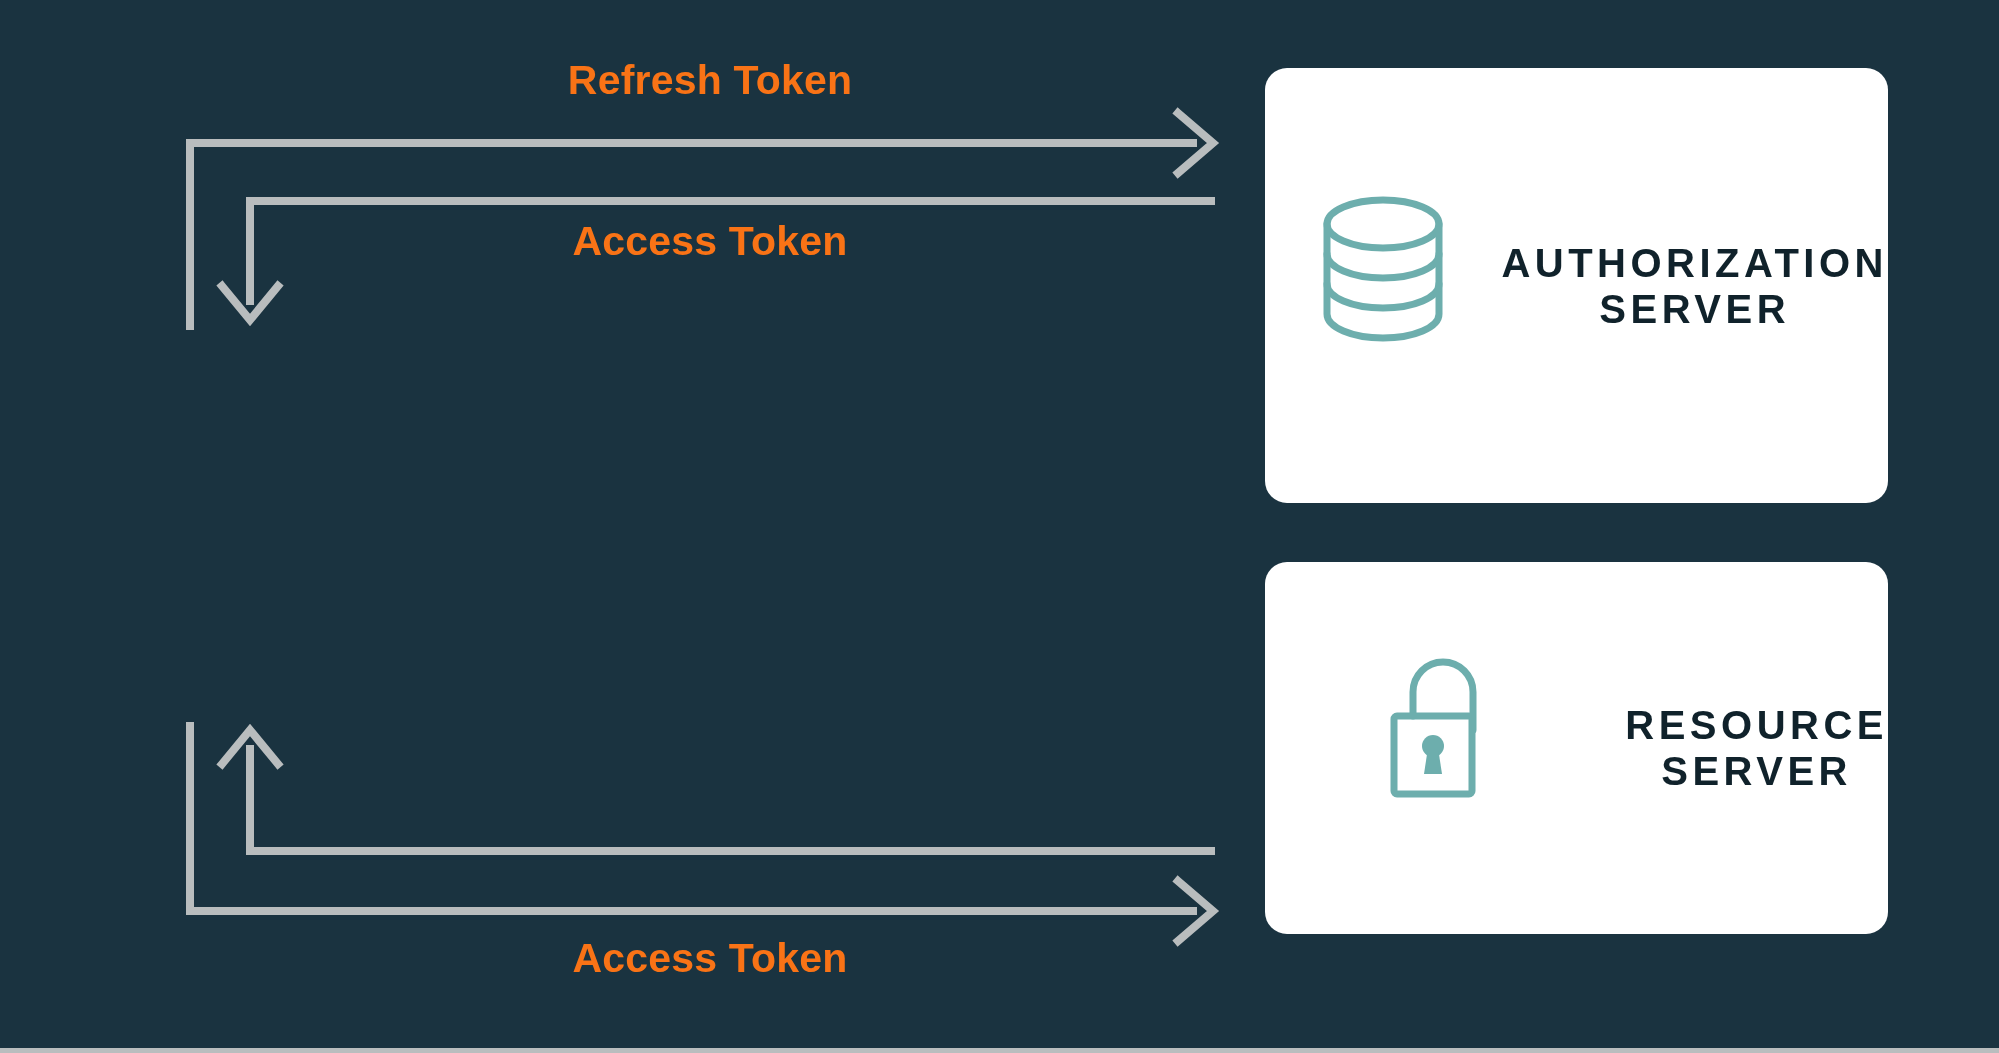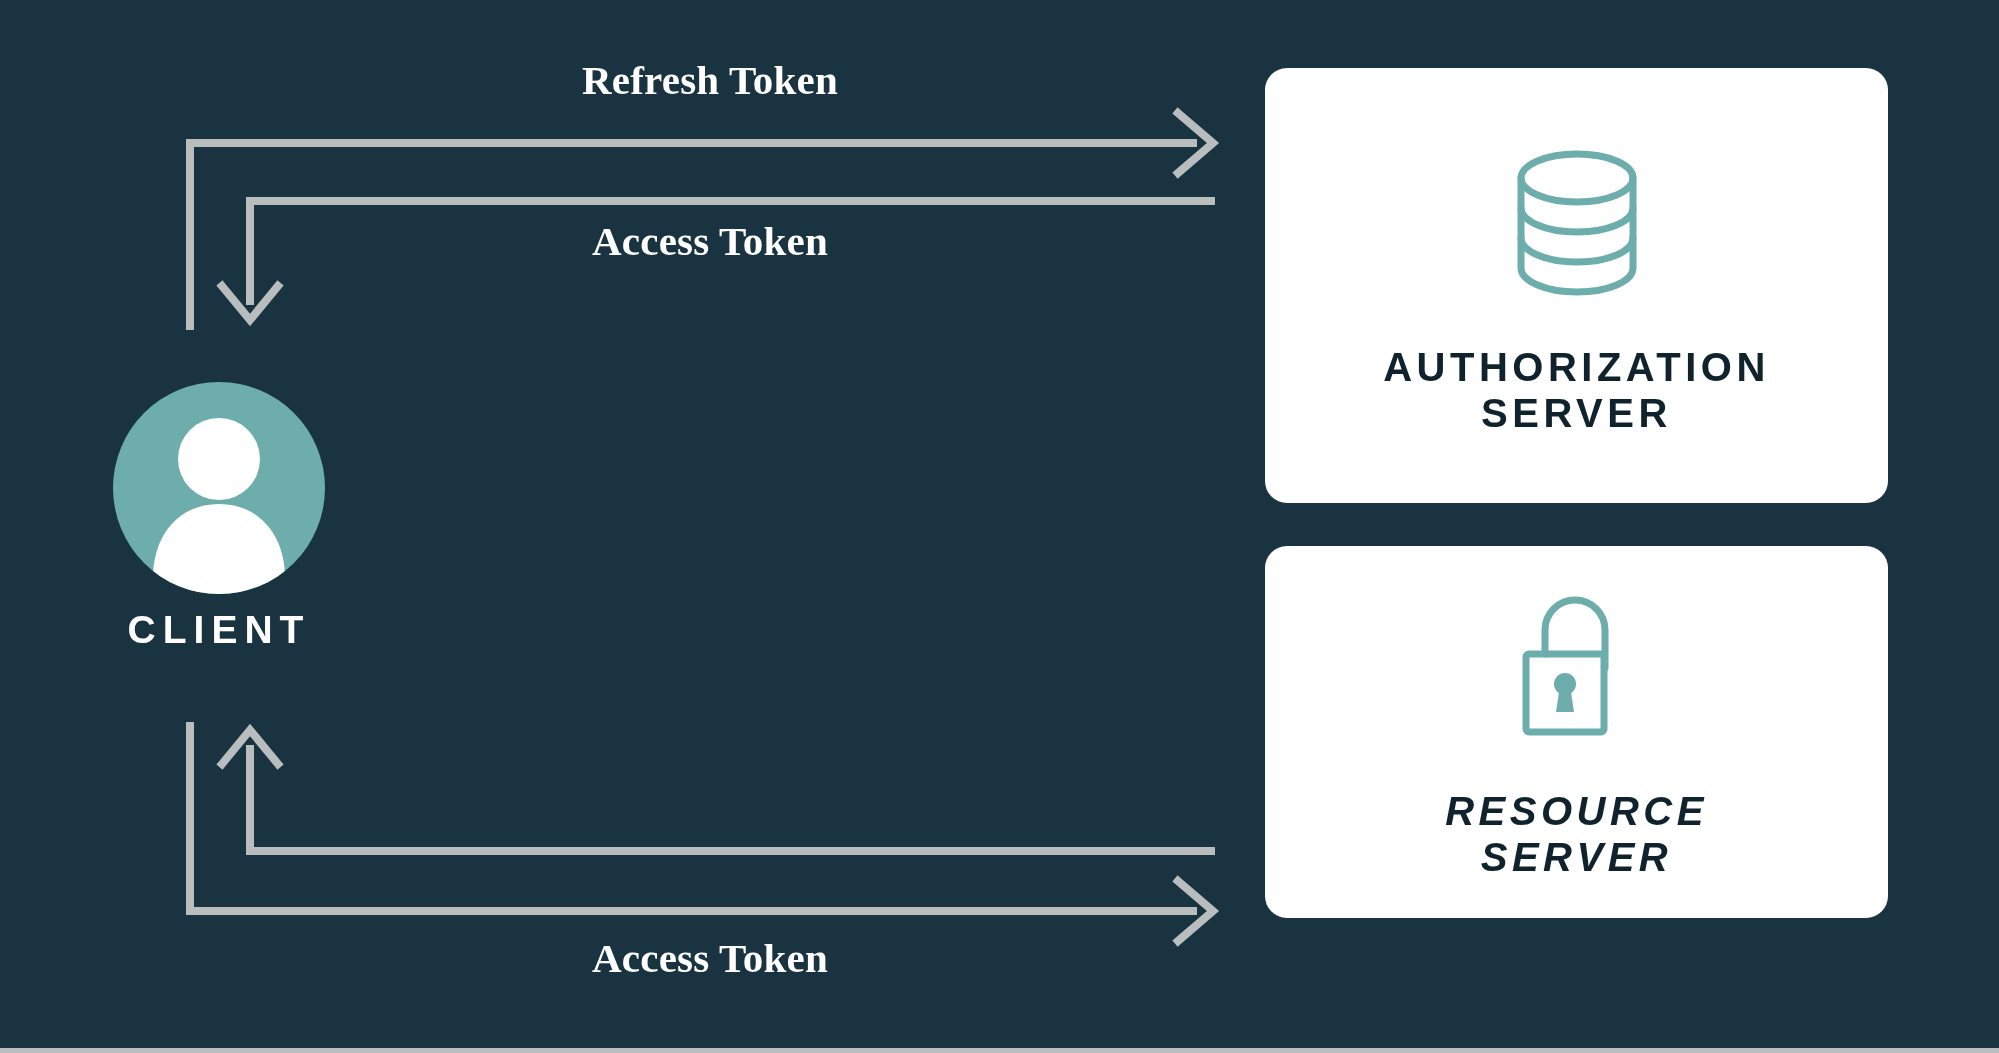--- a/index.html
+++ b/index.html
@@ -32,22 +32,22 @@
     position: absolute;
     left: 0;
     top: 0;
     width: 1999px;
     height: 1053px;
   }
 
   
   .edge-label {
     position: absolute;
-    color: #ffffff;
-    font-family: Liberation Serif, serif;
+    color: #f97316;
+    font-family: Liberation Sans, sans-serif;
     font-weight: bold;
     font-size: 41px;
     letter-spacing: 0.2px;
     white-space: nowrap;
     text-align: center;
     transform: translateX(-50%);
     line-height: 1;
   }
   #label-refresh-token { left: 710px; top: 60px; }
   #label-access-token-top { left: 710px; top: 221px; }
@@ -83,27 +83,26 @@
     line-height: 1;
   }
 
   
   .server-card {
     position: absolute;
     background: #FFFFFF;
     border-radius: 22px;
     width: 623px;
     display: flex;
-    flex-direction: column;
     align-items: center;
     justify-content: center;
     box-sizing: border-box;
   }
   #card-authorization-server { left: 1265px; top: 68px; height: 435px; }
-  #card-resource-server      { left: 1265px; top: 546px; height: 372px; font-style: italic; }
+  #card-resource-server      { left: 1265px; top: 562px; height: 372px; }
 
   .server-icon {
     display: block;
     margin: 0 auto;
   }
   #authorization-server-icon { margin-top: 14px; margin-bottom: 48px; }
   #resource-server-icon      { margin-top: 8px;  margin-bottom: 46px; }
 
   .server-title {
     color: #10222B;
@@ -148,35 +147,20 @@
     </g>
   </svg>
 
   <div class="edge-label" id="label-refresh-token">Refresh Token</div>
 
   <div class="edge-label" id="label-access-token-top">Access Token</div>
 
 
   <div class="edge-label" id="label-access-token-bottom">Access Token</div>
 
-  <div id="client-node">
-    <svg id="client-avatar" viewBox="0 0 212 212">
-      <defs>
-        <clipPath id="avatar-clip">
-          <circle cx="106" cy="106" r="106"></circle>
-        </clipPath>
-      </defs>
-      <circle cx="106" cy="106" r="106" fill="#6DAEAD"></circle>
-      <g clip-path="url(#avatar-clip)" fill="#FFFFFF">
-        <circle cx="106" cy="77" r="41"></circle>
-        <path d="M 106 122 C 147 122 172 154 172 196 L 172 224 L 40 224 L 40 196 C 40 154 65 122 106 122 Z"></path>
-      </g>
-    </svg>
-    <div id="client-label">CLIENT</div>
-  </div>
 
   <div class="server-card" id="card-authorization-server">
 
     <svg class="server-icon" id="authorization-server-icon" width="128" height="146" viewBox="0 0 128 146">
       <g fill="none" stroke="#6DAEAD" stroke-width="7" stroke-linecap="round" stroke-linejoin="round">
         <ellipse cx="64" cy="28" rx="56" ry="24"></ellipse>
         <path d="M 8 28 L 8 118 C 8 131.3 33.1 142 64 142 C 94.9 142 120 131.3 120 118 L 120 28"></path>
         <path d="M 8 58 C 8 71.3 33.1 82 64 82 C 94.9 82 120 71.3 120 58"></path>
         <path d="M 8 88 C 8 101.3 33.1 112 64 112 C 94.9 112 120 101.3 120 88"></path>
       </g>

